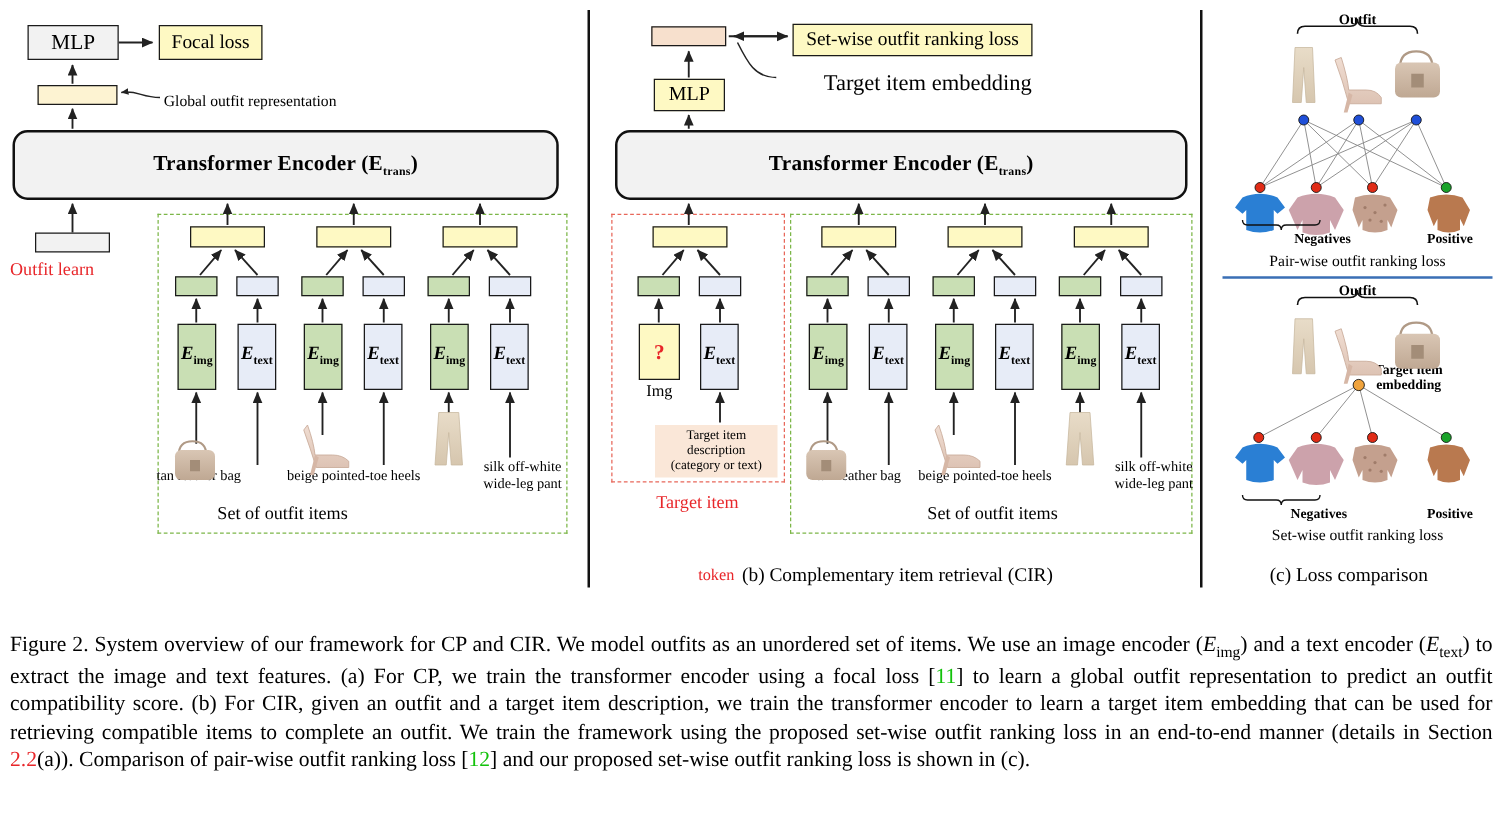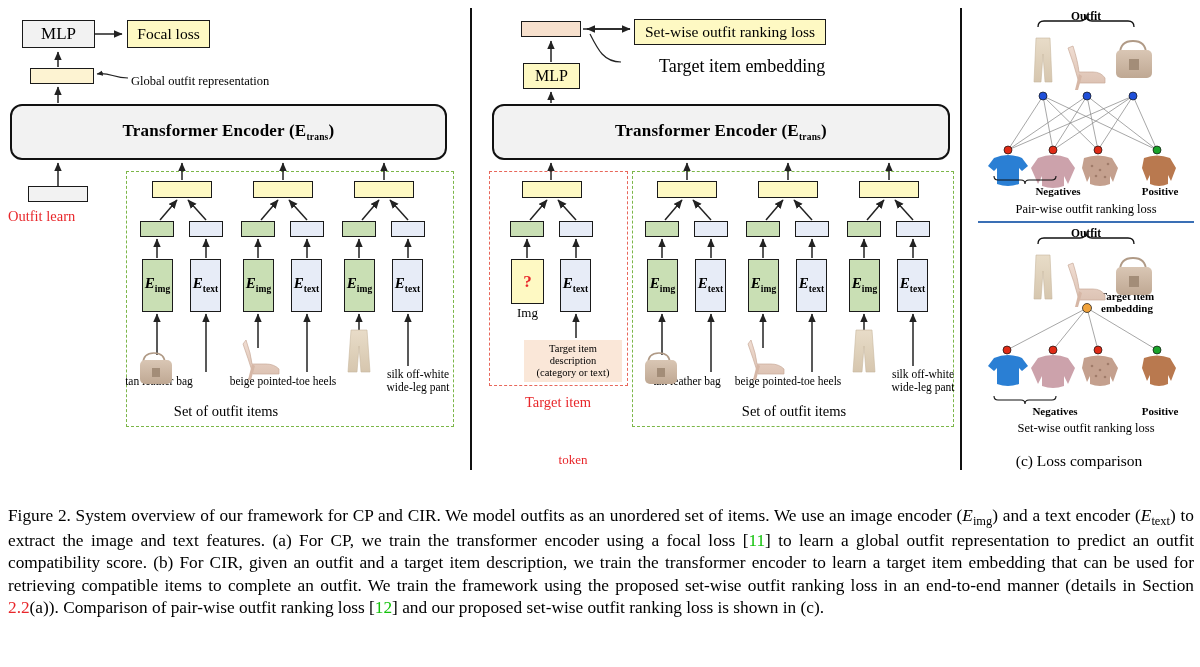--- a/index.html
+++ b/index.html
@@ -185,20 +185,21 @@
   <div class="box green" style="left:849px;top:259px;width:31px;height:53px;">
     <span class="etag"><span>E</span><sub>img</sub></span>
   </div>
   <div class="box blue" style="left:897px;top:259px;width:31px;height:53px;">
     <span class="etag"><span>E</span><sub>text</sub></span>
   </div>
   <div class="lbl" style="left:883px;top:368px;width:80px;">silk off-white</div>
   <div class="lbl" style="left:883px;top:381px;width:80px;">wide-leg pant</div>
 
   <div class="sub" style="left:794px;top:403px;transform:translateX(-50%);">Set of outfit items</div>
+  <div class="sub" style="left:718px;top:452px;transform:translateX(-50%);font-size:15.5px;">(b) Complementary item retrieval (CIR)</div>
 
   <div class="lbl" style="left:1086px;top:10px;transform:translateX(-50%);font-weight:bold;font-size:11.5px;">Outfit</div>
   <div class="lbl" style="left:1058px;top:185px;transform:translateX(-50%);font-weight:bold;font-size:11px;">Negatives</div>
   <div class="lbl" style="left:1160px;top:185px;transform:translateX(-50%);font-weight:bold;font-size:11px;">Positive</div>
   <div class="lbl" style="left:1086px;top:202px;transform:translateX(-50%);font-size:12.5px;">Pair-wise outfit ranking loss</div>
 
   <div class="abs" style="left:978px;top:221px;width:216px;height:2px;background:#3a6fb5;"></div>
 
   <div class="lbl" style="left:1086px;top:227px;transform:translateX(-50%);font-weight:bold;font-size:11.5px;">Outfit</div>
   <div class="lbl" style="left:1127px;top:290px;transform:translateX(-50%);font-weight:bold;font-size:11px;">Target item</div>

